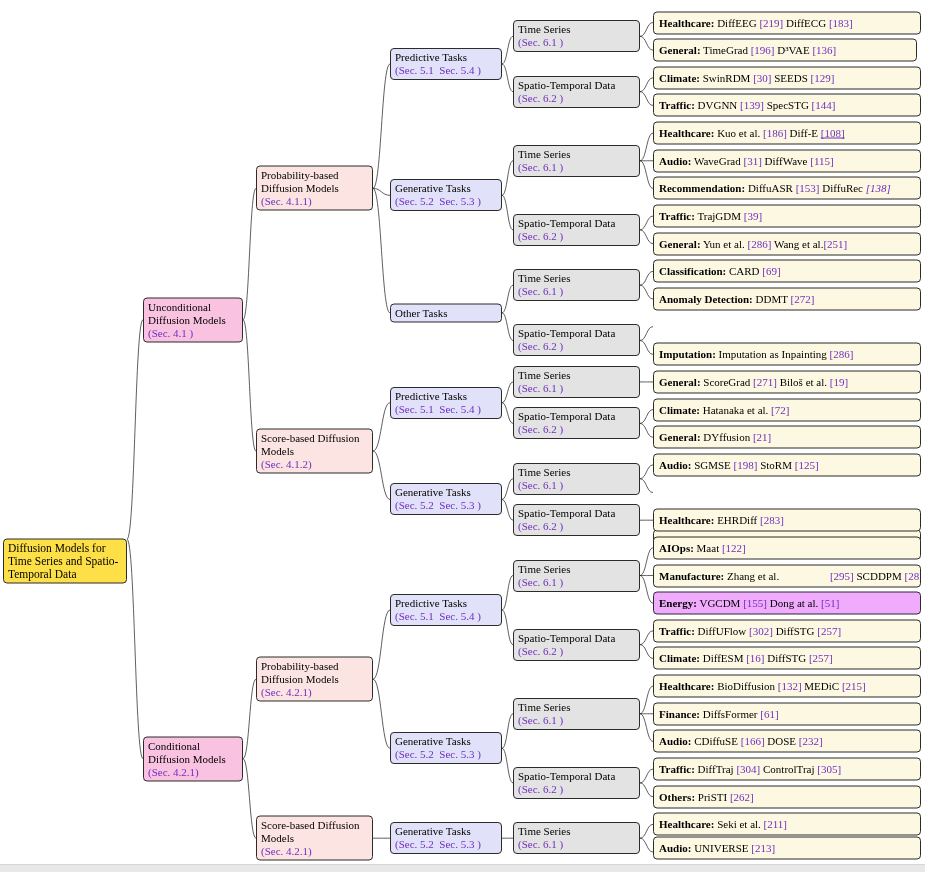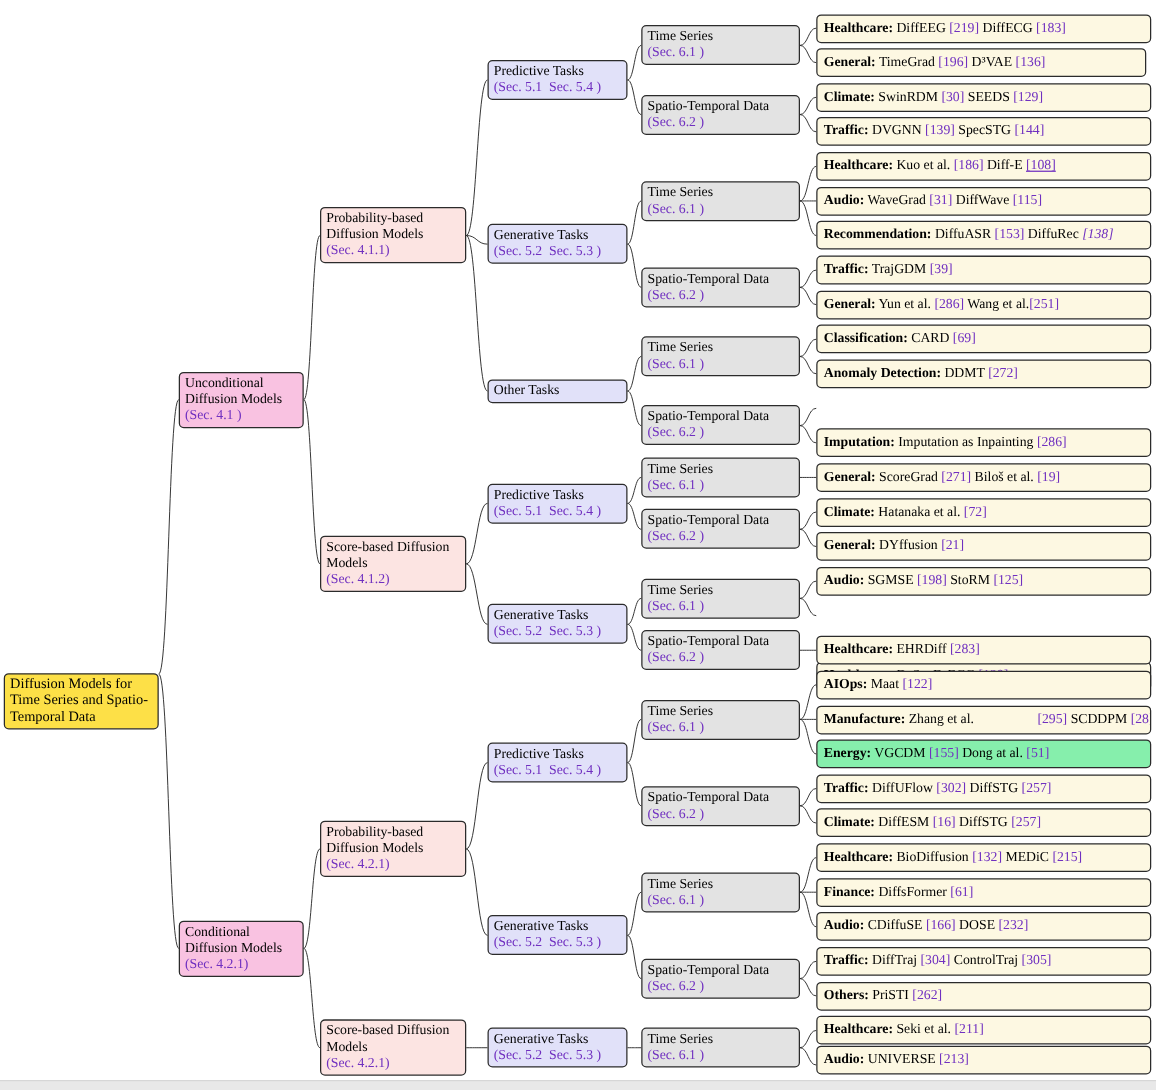--- a/index.html
+++ b/index.html
@@ -144,21 +144,21 @@
     <div class="node leaf" style="left: 653px; top: 464.9px; width: 268px; background: rgb(253, 248, 226); font-size: 11px; border-color: rgb(43, 43, 43);"><b>Audio:</b> <span>SGMSE <span style="color: rgb(112, 48, 192);">[198]</span> StoRM <span style="color: rgb(112, 48, 192);">[125]</span></span></div>
     <div class="node leaf" style="left: 653px; top: 492.55px; width: 268px; background: rgb(253, 248, 226); font-size: 11px; border-color: rgb(43, 43, 43); margin-top: 48px;"><b>Healthcare:</b> <span>DeScoD-ECG <span style="color: rgb(112, 48, 192);">[128]</span></span></div>
     <div class="node" style="left: 513px; top: 520.2px; width: 127px; background: rgb(227, 227, 227); font-size: 11px; border-color: rgb(43, 43, 43);"><span>Spatio-Temporal Data</span><span class="sec" style="color: rgb(112, 48, 192);">(Sec. 6.2 )</span></div>
     <div class="node leaf" style="left: 653px; top: 520.2px; width: 268px; background: rgb(253, 248, 226); font-size: 11px; border-color: rgb(43, 43, 43);"><b>Healthcare:</b> <span>EHRDiff <span style="color: rgb(112, 48, 192);">[283]</span></span></div>
     <div class="node" style="left: 143px; top: 758.681px; width: 100px; background: rgb(249, 194, 225); font-size: 11px; border-color: rgb(43, 43, 43);"><span>Conditional Diffusion Models</span><span class="sec" style="color: rgb(112, 48, 192);">(Sec. 4.2.1)</span></div>
     <div class="node" style="left: 256px; top: 679.187px; width: 117px; background: rgb(252, 228, 226); font-size: 11px; border-color: rgb(43, 43, 43);"><span>Probability-based Diffusion Models</span><span class="sec" style="color: rgb(112, 48, 192);">(Sec. 4.2.1)</span></div>
     <div class="node" style="left: 390px; top: 610.062px; width: 112px; background: rgb(225, 225, 249); font-size: 11px; border-color: rgb(43, 43, 43);"><span>Predictive Tasks</span><span class="sec" style="color: rgb(112, 48, 192);">(Sec. 5.1 &nbsp;Sec. 5.4 )</span></div>
     <div class="node" style="left: 513px; top: 575.5px; width: 127px; background: rgb(227, 227, 227); font-size: 11px; border-color: rgb(43, 43, 43);"><span>Time Series</span><span class="sec" style="color: rgb(112, 48, 192);">(Sec. 6.1 )</span></div>
     <div class="node leaf" style="left: 653px; top: 547.85px; width: 268px; background: rgb(253, 248, 226); font-size: 11px; border-color: rgb(43, 43, 43);"><b>AIOps:</b> <span>Maat <span style="color: rgb(112, 48, 192);">[122]</span></span></div>
     <div class="node leaf" style="left: 653px; top: 575.5px; width: 268px; background: rgb(253, 248, 226); font-size: 11px; border-color: rgb(43, 43, 43);"><b>Manufacture:</b> <span>Zhang et al. <span style="color: rgb(112, 48, 192); padding-left: 48px;">[295]</span> SCDDPM <span style="color: rgb(112, 48, 192);">[28]</span></span></div>
-    <div class="node leaf" style="left: 653px; top: 603.15px; width: 268px; background: #86efac; font-size: 11px; border-color: rgb(43, 43, 43);"><b>Energy:</b> <span>VGCDM <span style="color: rgb(112, 48, 192);">[155]</span> Dong at al. <span style="color: rgb(112, 48, 192);">[51]</span></span></div>
+    <div class="node leaf" style="left: 653px; top: 603.15px; width: 268px; background: #f0abfc; font-size: 11px; border-color: rgb(43, 43, 43);"><b>Energy:</b> <span>VGCDM <span style="color: rgb(112, 48, 192);">[155]</span> Dong at al. <span style="color: rgb(112, 48, 192);">[51]</span></span></div>
     <div class="node" style="left: 513px; top: 644.625px; width: 127px; background: rgb(227, 227, 227); font-size: 11px; border-color: rgb(43, 43, 43);"><span>Spatio-Temporal Data</span><span class="sec" style="color: rgb(112, 48, 192);">(Sec. 6.2 )</span></div>
     <div class="node leaf" style="left: 653px; top: 630.8px; width: 268px; background: rgb(253, 248, 226); font-size: 11px; border-color: rgb(43, 43, 43);"><b>Traffic:</b> <span>DiffUFlow <span style="color: rgb(112, 48, 192);">[302]</span> DiffSTG <span style="color: rgb(112, 48, 192);">[257]</span></span></div>
     <div class="node leaf" style="left: 653px; top: 658.45px; width: 268px; background: rgb(253, 248, 226); font-size: 11px; border-color: rgb(43, 43, 43);"><b>Climate:</b> <span>DiffESM <span style="color: rgb(112, 48, 192);">[16]</span> DiffSTG <span style="color: rgb(112, 48, 192);">[257]</span></span></div>
     <div class="node" style="left: 390px; top: 748.312px; width: 112px; background: rgb(225, 225, 249); font-size: 11px; border-color: rgb(43, 43, 43);"><span>Generative Tasks</span><span class="sec" style="color: rgb(112, 48, 192);">(Sec. 5.2 &nbsp;Sec. 5.3 )</span></div>
     <div class="node" style="left: 513px; top: 713.75px; width: 127px; background: rgb(227, 227, 227); font-size: 11px; border-color: rgb(43, 43, 43);"><span>Time Series</span><span class="sec" style="color: rgb(112, 48, 192);">(Sec. 6.1 )</span></div>
     <div class="node leaf" style="left: 653px; top: 686.1px; width: 268px; background: rgb(253, 248, 226); font-size: 11px; border-color: rgb(43, 43, 43);"><b>Healthcare:</b> <span>BioDiffusion <span style="color: rgb(112, 48, 192);">[132]</span> MEDiC <span style="color: rgb(112, 48, 192);">[215]</span></span></div>
     <div class="node leaf" style="left: 653px; top: 713.75px; width: 268px; background: rgb(253, 248, 226); font-size: 11px; border-color: rgb(43, 43, 43);"><b>Finance:</b> <span>DiffsFormer <span style="color: rgb(112, 48, 192);">[61]</span></span></div>
     <div class="node leaf" style="left: 653px; top: 741.4px; width: 268px; background: rgb(253, 248, 226); font-size: 11px; border-color: rgb(43, 43, 43);"><b>Audio:</b> <span>CDiffuSE <span style="color: rgb(112, 48, 192);">[166]</span> DOSE <span style="color: rgb(112, 48, 192);">[232]</span></span></div>
     <div class="node" style="left: 513px; top: 782.875px; width: 127px; background: rgb(227, 227, 227); font-size: 11px; border-color: rgb(43, 43, 43);"><span>Spatio-Temporal Data</span><span class="sec" style="color: rgb(112, 48, 192);">(Sec. 6.2 )</span></div>
     <div class="node leaf" style="left: 653px; top: 769.05px; width: 268px; background: rgb(253, 248, 226); font-size: 11px; border-color: rgb(43, 43, 43);"><b>Traffic:</b> <span>DiffTraj <span style="color: rgb(112, 48, 192);">[304]</span> ControlTraj <span style="color: rgb(112, 48, 192);">[305]</span></span></div>

